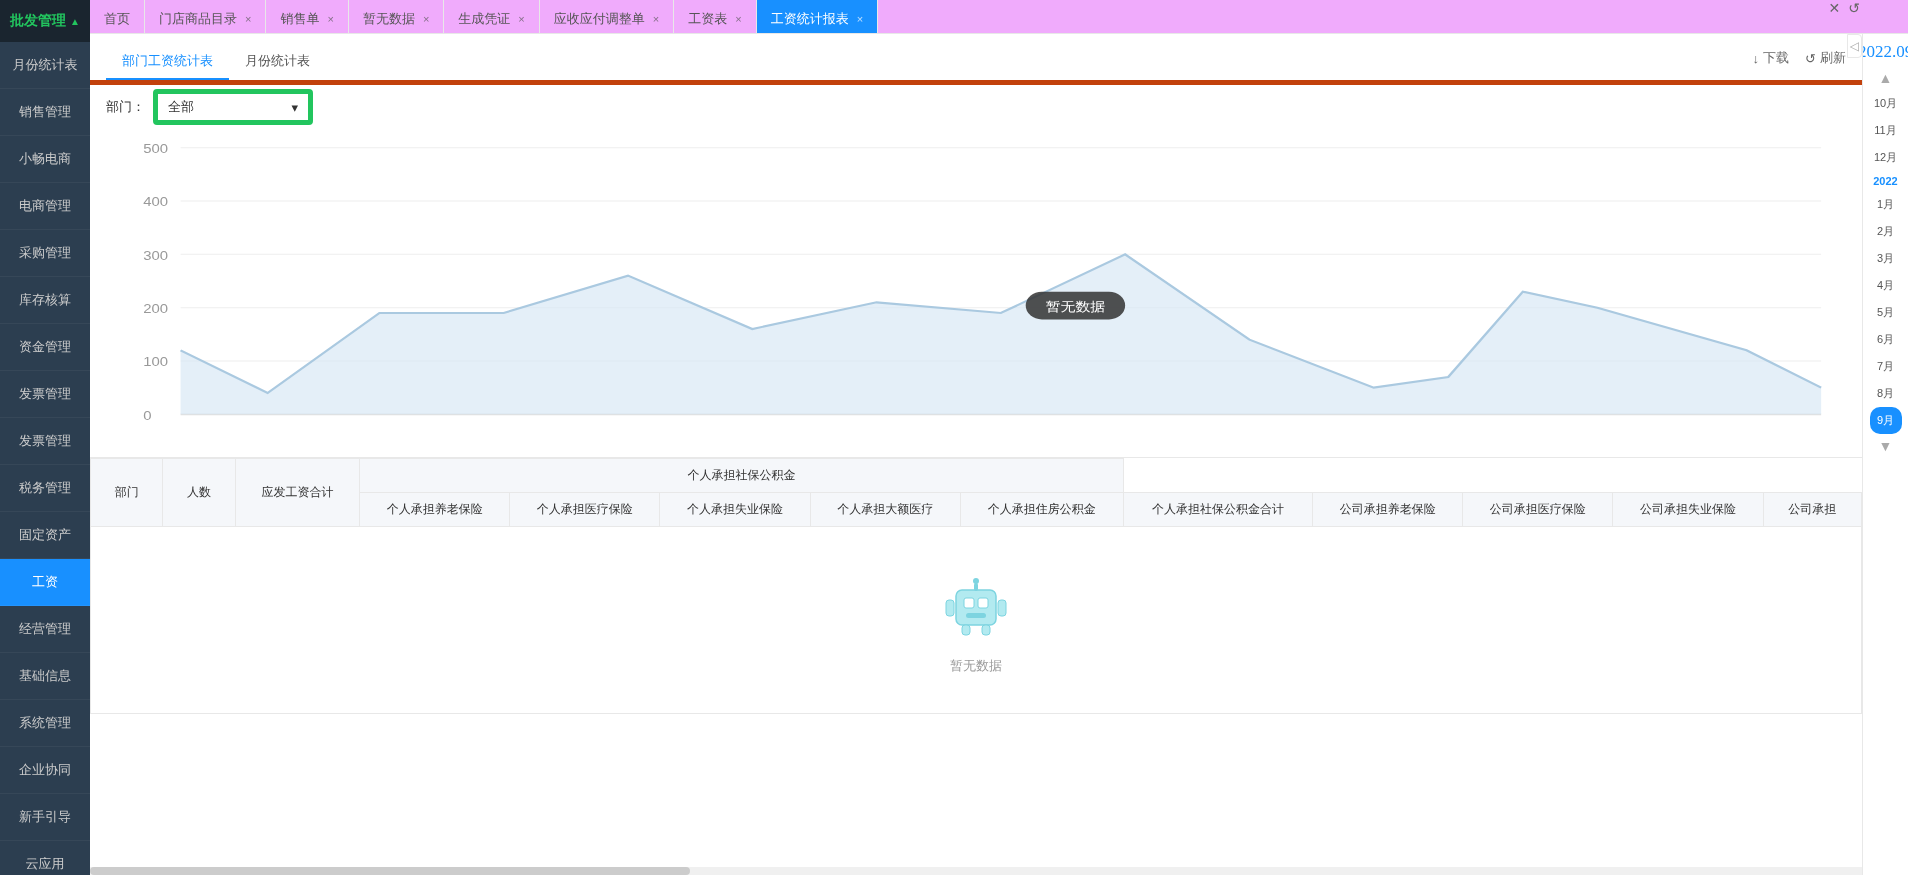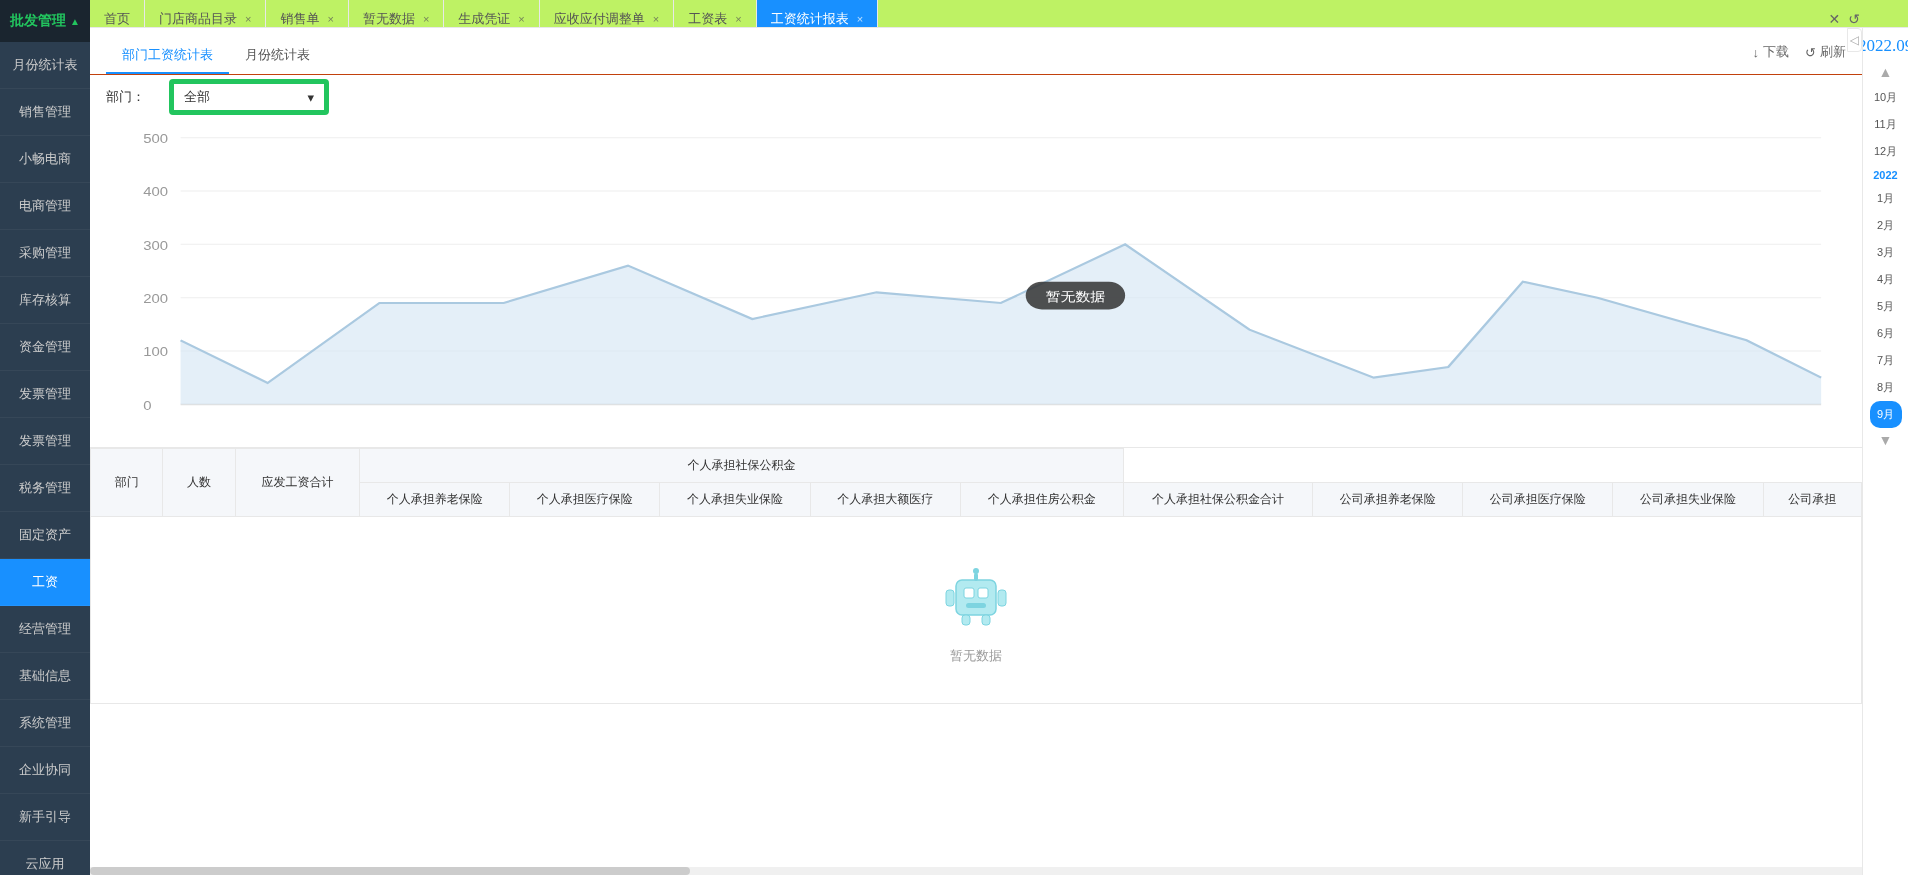--- a/index.html
+++ b/index.html
@@ -39,25 +39,25 @@
     
     .main-area {
       flex: 1;
       display: flex;
       flex-direction: column;
       overflow: hidden;
     }
 
     
     .tab-bar {
-      background: #bef264;
-      display: flex;
-      align-items: flex-end;
+      background: #f0abfc;
+      display: flex;
+      align-items: flex-start;
       border-bottom: 1px solid #e8e8e8;
-      height: 28px;
+      height: 34px;
       flex-shrink: 0;
       padding-right: 40px;
       overflow: hidden;
     }
     .tab-item {
       display: flex;
       align-items: center;
       padding: 0 14px;
       height: 38px;
       font-size: 13px;
@@ -103,21 +103,21 @@
       display: flex;
       flex-direction: column;
       overflow: hidden;
     }
 
     
     .sub-tabs {
       display: flex;
       align-items: center;
       padding: 10px 16px 0;
-      border-bottom: 1px solid #c2410c;
+      border-bottom: 5px solid #c2410c;
       gap: 0;
       flex-shrink: 0;
     }
     .sub-tab {
       padding: 8px 16px;
       cursor: pointer;
       font-size: 13px;
       color: #555;
       border-bottom: 2px solid transparent;
     }
@@ -144,21 +144,21 @@
       cursor: pointer;
       background: none;
       border: none;
     }
 
     
     .filter-row {
       display: flex;
       align-items: center;
       padding: 4px 16px 12px;
-      gap: 24px;
+      gap: 8px;
       flex-shrink: 0;
     }
     .filter-label { font-size: 13px; color: #333; }
     .filter-select {
       display: flex;
       align-items: center;
       border: 5px solid #22c55e;
       border-radius: 4px;
       padding: 4px 10px;
       background: #fff;

